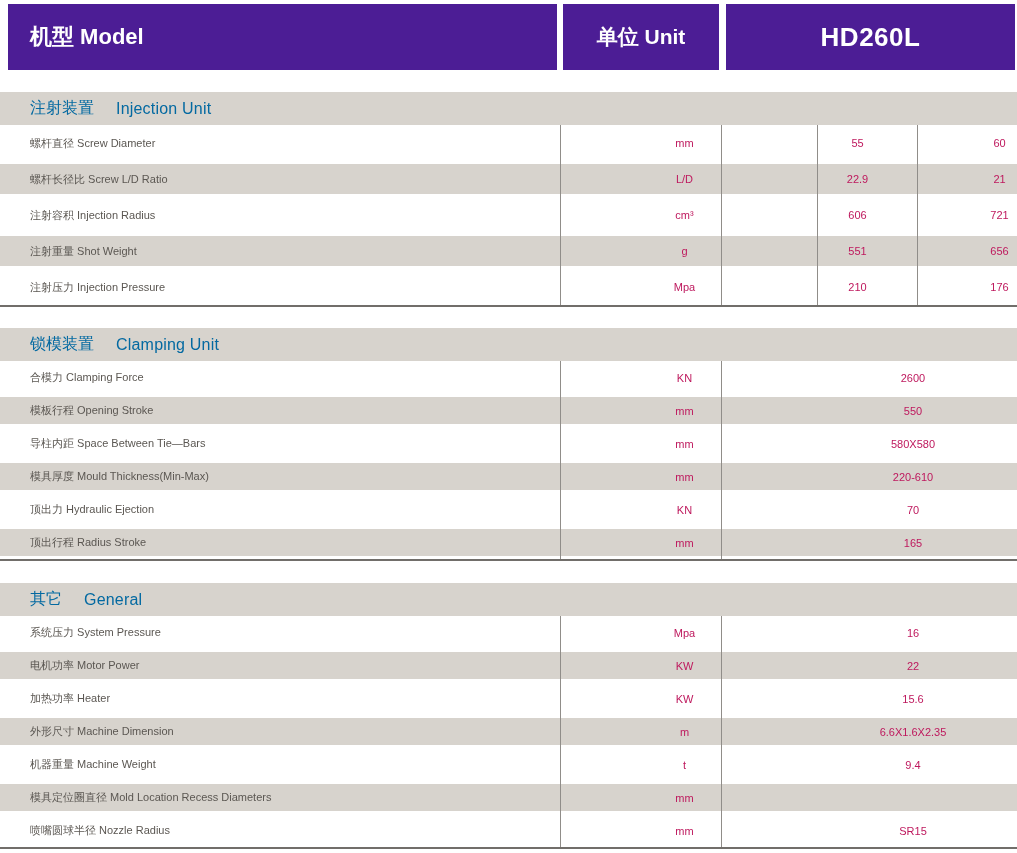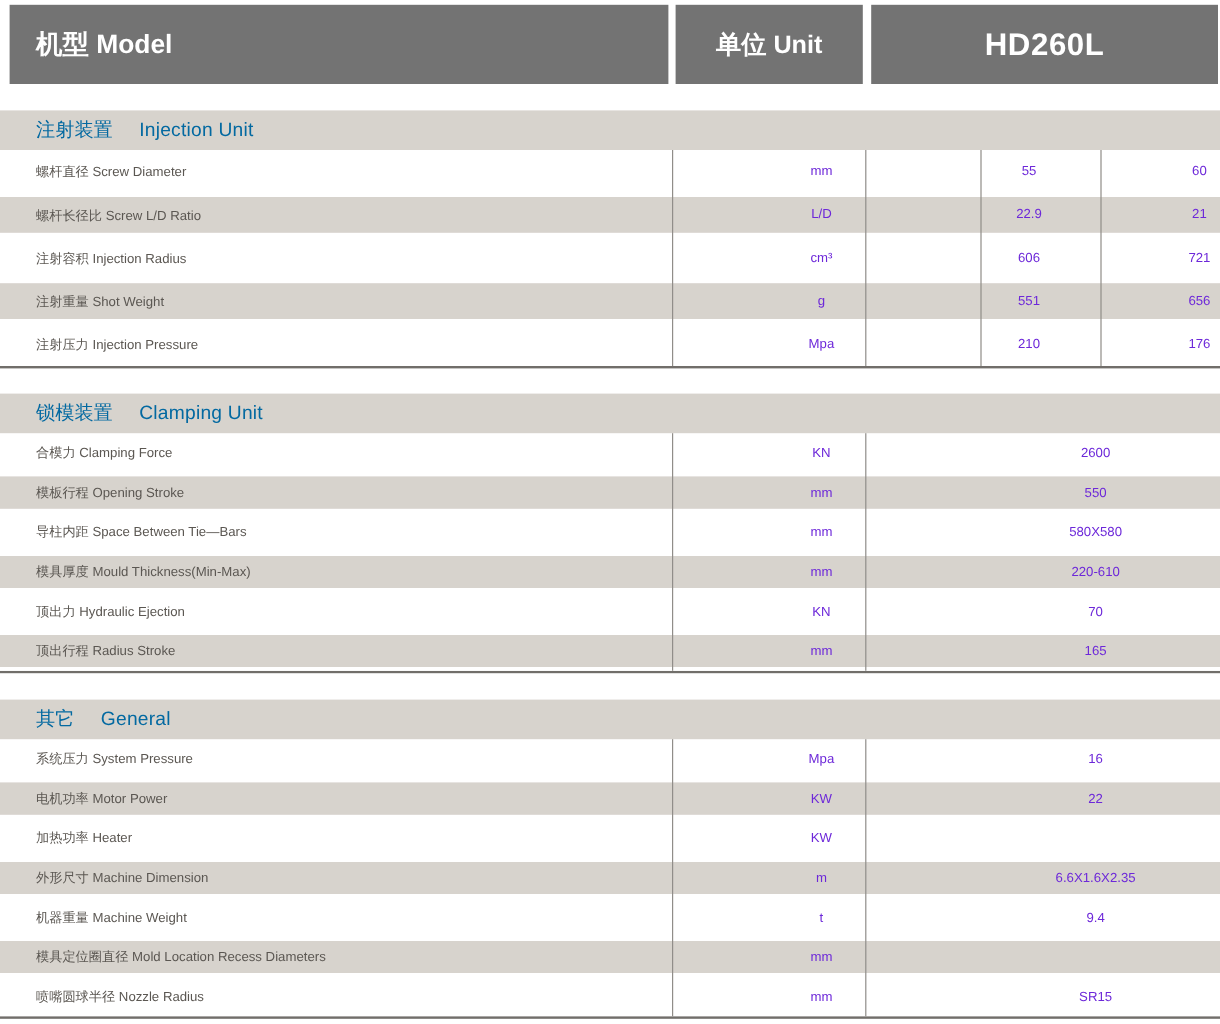--- a/index.html
+++ b/index.html
@@ -15,21 +15,21 @@
     overflow: hidden;
   }
 
   
   .header {
     display: flex;
     margin: 4px 2px 0 8px;
     height: 66px;
   }
   .h-cell {
-    background: #737373;
+    background: #4c1d95;
     color: #ffffff;
     display: flex;
     align-items: center;
     justify-content: center;
     font-weight: bold;
   }
   .h-model {
     width: 549px;
     justify-content: flex-start;
     padding-left: 22px;
@@ -87,21 +87,21 @@
     border-bottom: 3px solid #ffffff;
     background-clip: padding-box;
   }
   .cell { overflow: hidden; white-space: nowrap; }
   .cell.label {
     padding-left: 30px;
     text-align: left;
   }
   .cell.unit, .cell.val {
     text-align: center;
-    color: #6d28d9;
+    color: #be185d;
   }
 
   
   .vline {
     position: absolute;
     top: 0;
     bottom: 0;
     width: 1px;
     background: #908d89;
     z-index: 2;
@@ -229,20 +229,21 @@
         <div class="cell val">16</div>
       </div>
       <div class="row alt">
         <div class="cell label">电机功率 Motor Power</div>
         <div class="cell unit">KW</div>
         <div class="cell val">22</div>
       </div>
       <div class="row">
         <div class="cell label">加热功率 Heater</div>
         <div class="cell unit">KW</div>
+        <div class="cell val">15.6</div>
       </div>
       <div class="row alt">
         <div class="cell label">外形尺寸 Machine Dimension</div>
         <div class="cell unit">m</div>
         <div class="cell val">6.6X1.6X2.35</div>
       </div>
       <div class="row">
         <div class="cell label">机器重量 Machine Weight</div>
         <div class="cell unit">t</div>
         <div class="cell val">9.4</div>

